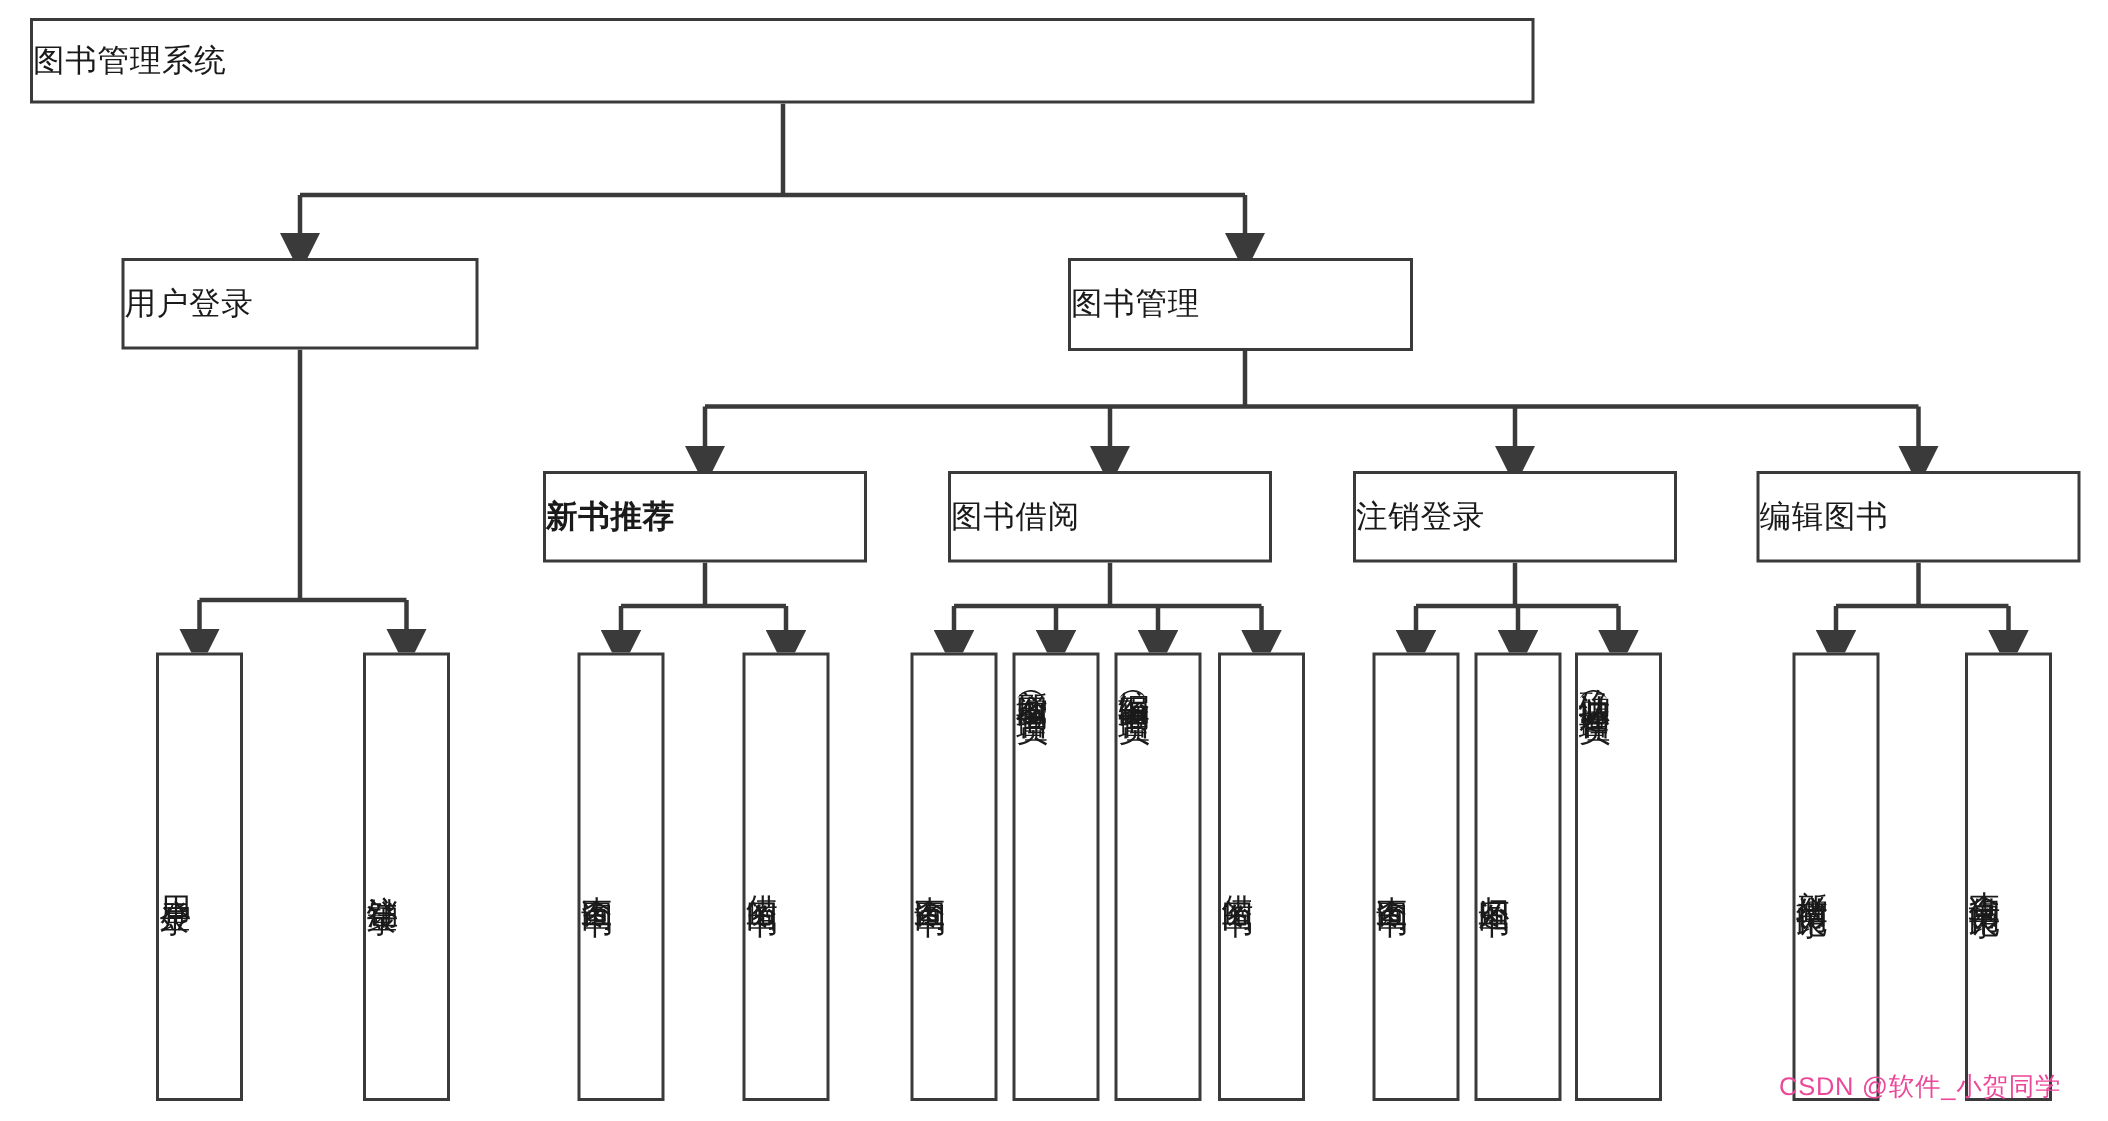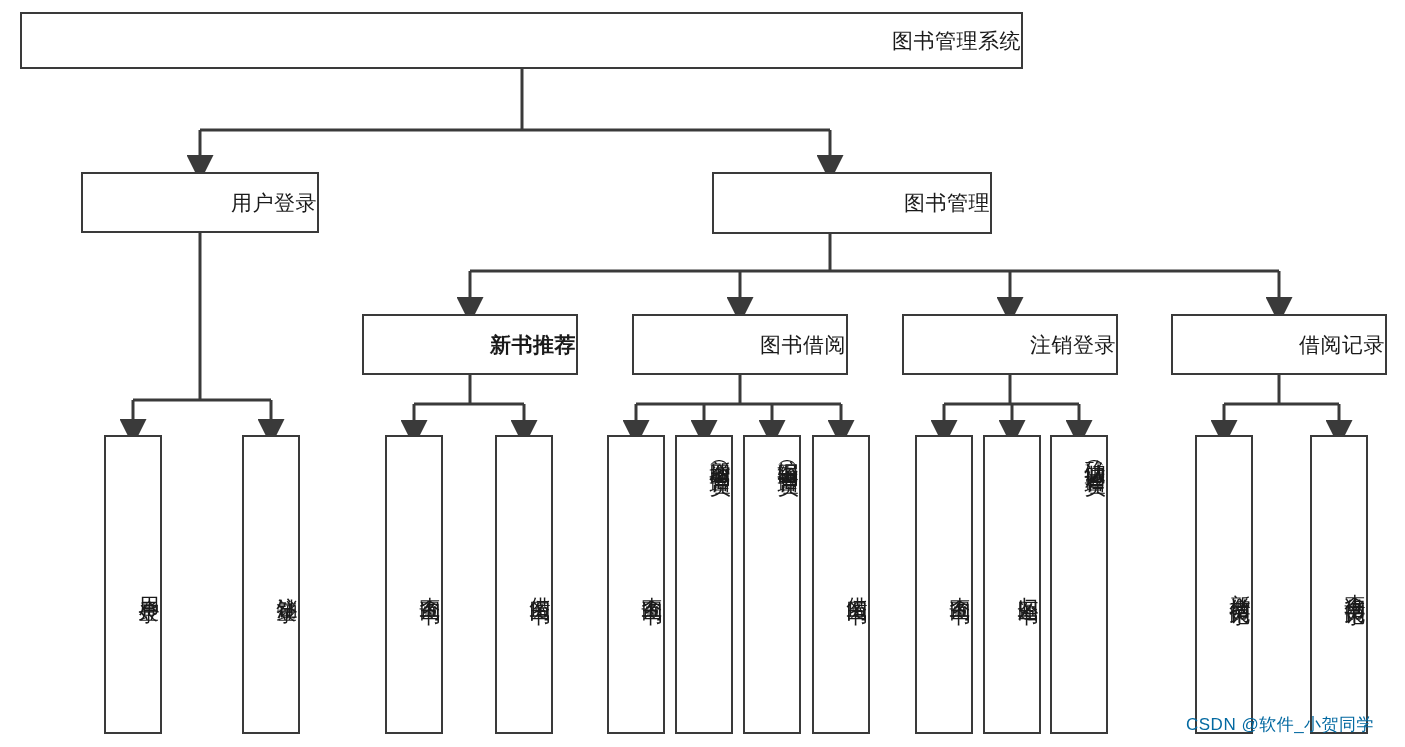--- a/index.html
+++ b/index.html
@@ -17,21 +17,21 @@
     background: #ffffff;
     overflow: hidden;
   }
   .node {
     position: absolute;
     box-sizing: border-box;
     border: 2px solid #3a3a3a;
     background: #ffffff;
     display: flex;
     align-items: center;
-    justify-content: flex-end;
+    justify-content: flex-start;
     color: #1a1a1a;
   }
   .node .label {
     display: block;
     text-align: center;
     line-height: 1.12;
     white-space: nowrap;
   }
   .node.horiz .label {
     font-size: 21px;
@@ -58,21 +58,21 @@
     top: 0;
     width: 1405px;
     height: 747px;
     pointer-events: none;
   }
   .watermark {
     position: absolute;
     left: 1186px;
     top: 713px;
     font-size: 17px;
-    color: #0369a1;
+    color: #ec4899;
     white-space: nowrap;
     letter-spacing: 0.5px;
   }
 </style>
 </head>
 <body>
 
 <div id="canvas">
 
   <svg class="edges" viewBox="0 0 1405 747">
@@ -125,35 +125,35 @@
     </g>
   </svg>
 
   <div class="node horiz" style="left:20px; top:12px; width:1003px; height:57px;">
     <span class="label">图书管理系统</span>
   </div>
 
   <div class="node horiz" style="left:81px; top:172px; width:238px; height:61px;">
     <span class="label">用户登录</span>
   </div>
-  <div class="node horiz" style="left:712px; top:172px; width:280px; height:62px;">
+  <div class="node horiz" style="left:712px; top:172px; width:230px; height:62px;">
     <span class="label">图书管理</span>
   </div>
 
   <div class="node horiz" style="left:362px; top:314px; width:216px; height:61px;font-weight:bold;">
     <span class="label">新书推荐</span>
   </div>
   <div class="node horiz" style="left:632px; top:314px; width:216px; height:61px;">
     <span class="label">图书借阅</span>
   </div>
   <div class="node horiz" style="left:902px; top:314px; width:216px; height:61px;">
     <span class="label">注销登录</span>
   </div>
   <div class="node horiz" style="left:1171px; top:314px; width:216px; height:61px;">
-    <span class="label">借阅记录</span>
+    <span class="label">编辑图书</span>
   </div>
 
   <div class="node vert centered" style="left:104px; top:435px; width:58px; height:299px;">
     <span class="label">用户登录</span>
   </div>
   <div class="node vert centered" style="left:242px; top:435px; width:58px; height:299px;">
     <span class="label">注销登录</span>
   </div>
 
   <div class="node vert centered" style="left:385px; top:435px; width:58px; height:299px;">

